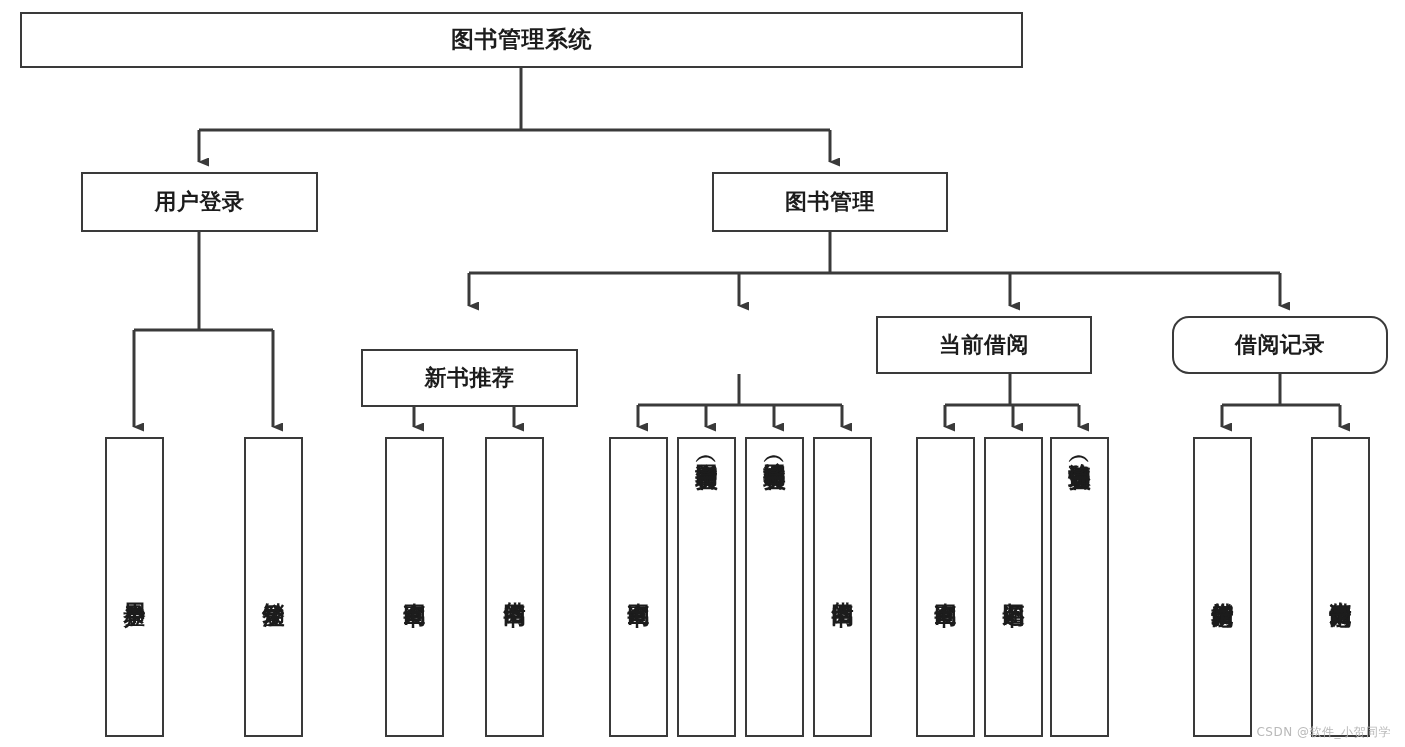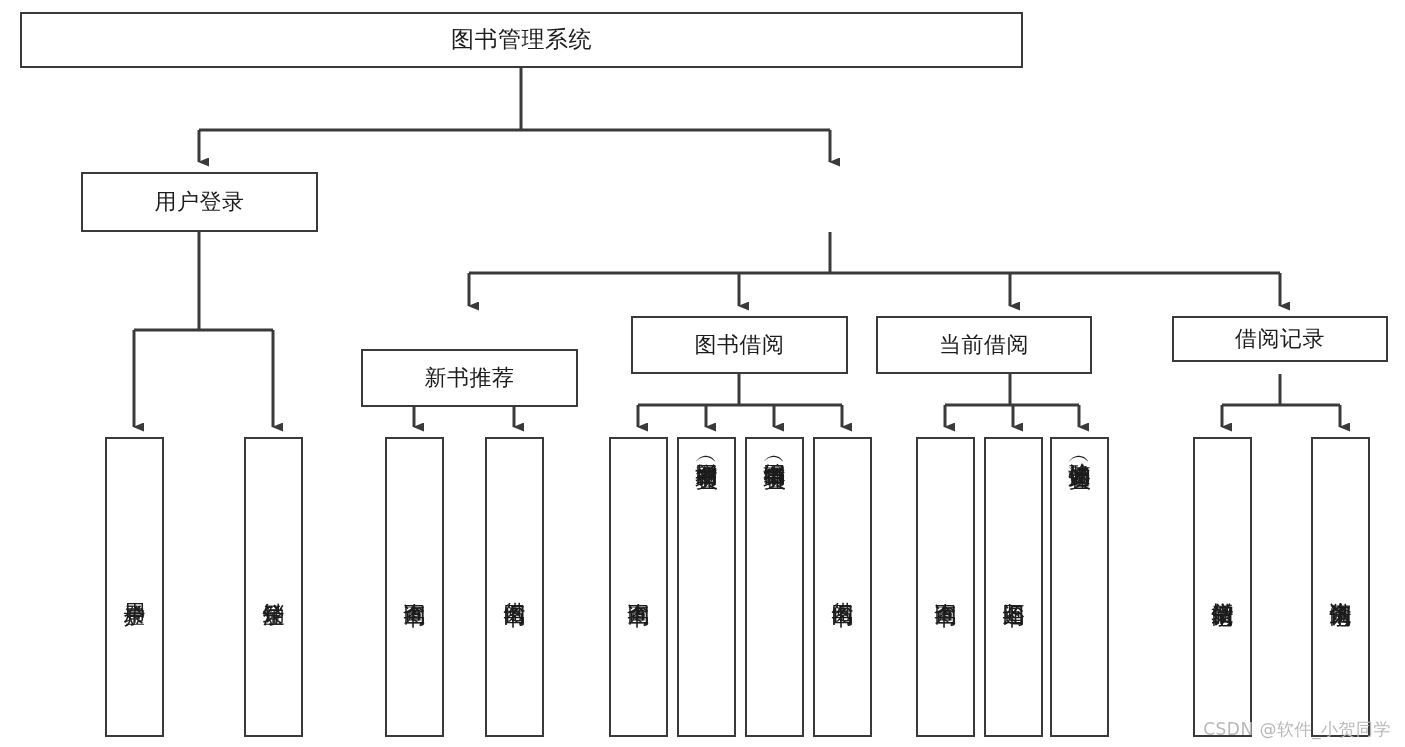--- a/index.html
+++ b/index.html
@@ -35,20 +35,21 @@
     align-items: center;
     justify-content: center;
     color: #1c1c1c;
     overflow: hidden;
   }
   .node .node-label {
     display: block;
     text-align: left;
     line-height: 1.18;
     letter-spacing: 0.5px;
+    font-weight: bold;
   }
   .node-horizontal .node-label {
     writing-mode: horizontal-tb;
     font-size: 22px;
   }
   .node-root .node-label {
     font-size: 23px;
   }
   .node-vertical {
     align-items: flex-start;
@@ -63,21 +64,21 @@
     max-height: 286px;
   }
   .node-vertical.center-v {
     align-items: center;
     padding-top: 0;
   }
   #watermark {
     position: absolute;
     right: 14px;
     bottom: 6px;
-    font-size: 17px;
+    font-size: 12px;
     color: #b9b9b9;
     white-space: nowrap;
     letter-spacing: 0.5px;
   }
 </style>
 </head>
 <body>
 
 <div id="diagram-root">
 
@@ -131,31 +132,31 @@
     </g>
   </svg>
 
   <div class="node node-horizontal node-root" style="left:20px; top:12px; width:1003px; height:56px;">
     <span class="node-label">图书管理系统</span>
   </div>
 
   <div class="node node-horizontal" style="left:81px; top:172px; width:237px; height:60px;">
     <span class="node-label">用户登录</span>
   </div>
+  <div class="node node-horizontal" style="left:712px; top:172px; width:236px; height:60px;">
+    <span class="node-label">图书管理</span>
+  </div>
 
   <div class="node node-horizontal" style="left:361px; top:316px; width:217px; height:58px;margin-top:33px;">
     <span class="node-label">新书推荐</span>
   </div>
-  <div class="node node-horizontal" style="left:631px; top:316px; width:217px; height:58px;">
-    <span class="node-label">图书借阅</span>
-  </div>
   <div class="node node-horizontal" style="left:876px; top:316px; width:216px; height:58px;">
     <span class="node-label">当前借阅</span>
   </div>
-  <div class="node node-horizontal" style="left:1172px; top:316px; width:216px; height:46px;">
+  <div class="node node-horizontal" style="left:1172px; top:316px; width:216px; height:58px;border-radius:17px;">
     <span class="node-label">借阅记录</span>
   </div>
 
   <div class="node node-vertical center-v" style="left:105px; top:437px; width:59px; height:300px;">
     <span class="node-label">用户登录</span>
   </div>
   <div class="node node-vertical center-v" style="left:244px; top:437px; width:59px; height:300px;">
     <span class="node-label">注销登录</span>
   </div>
 

